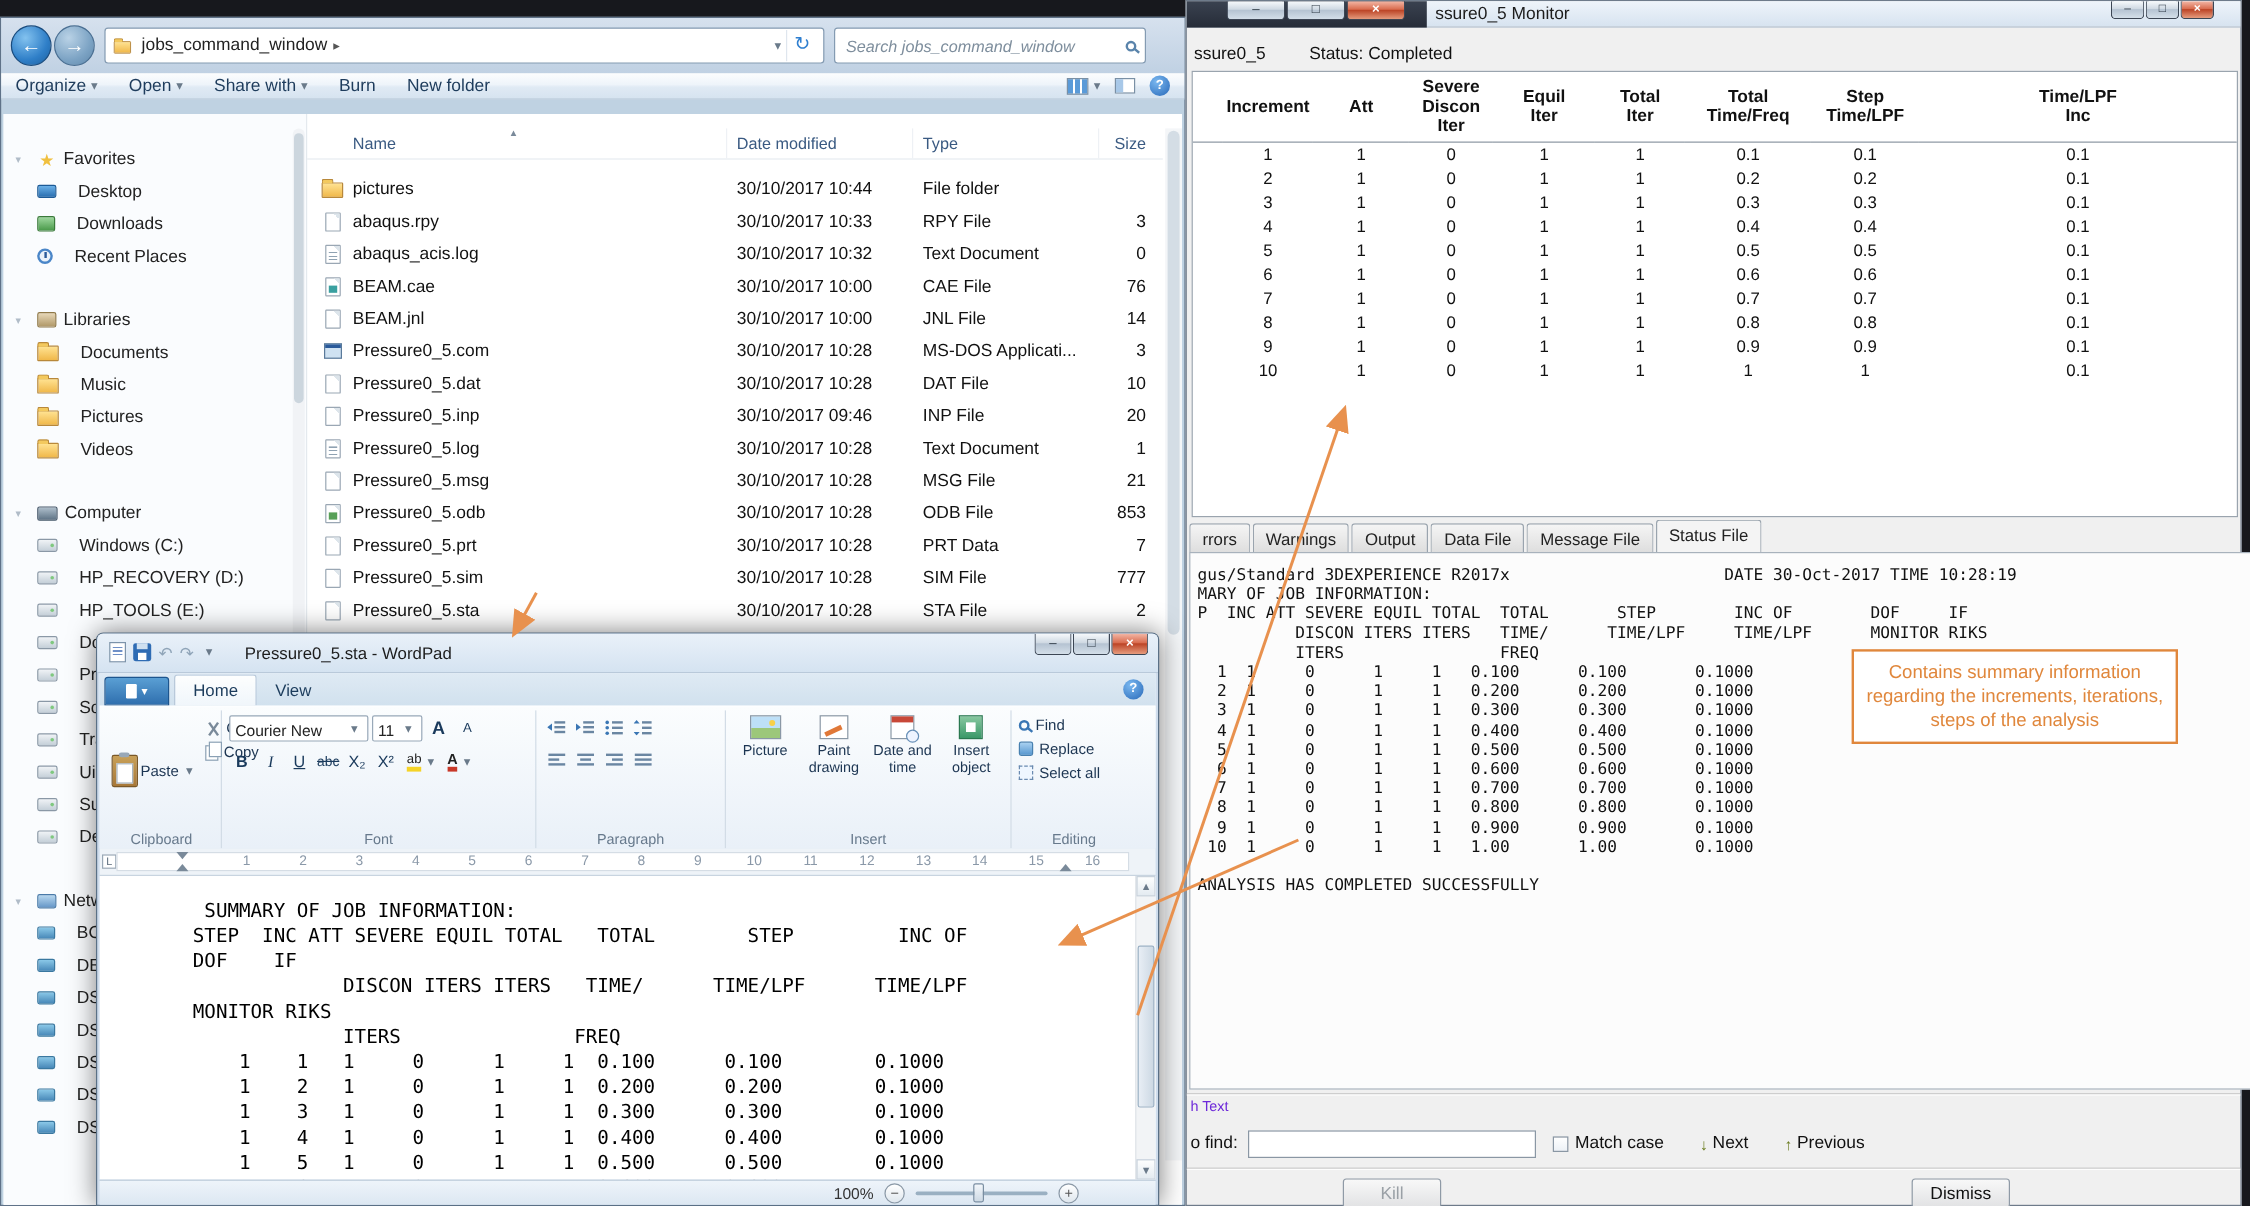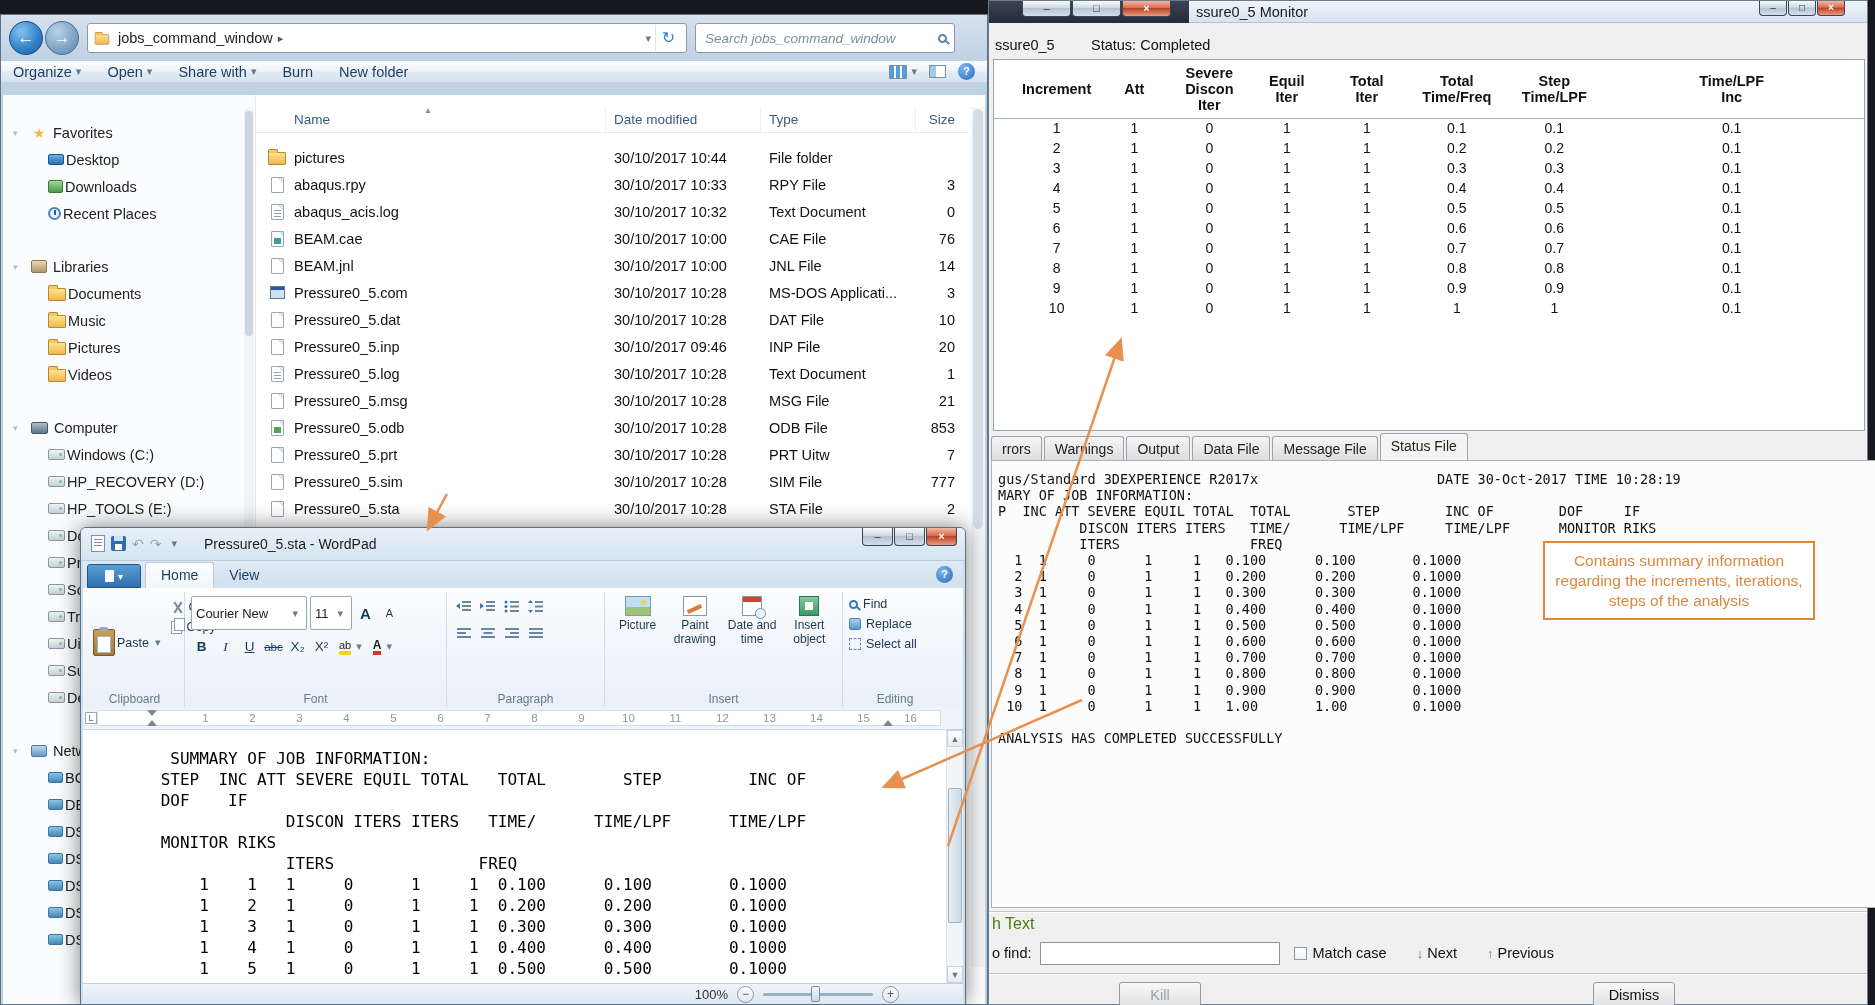--- a/index.html
+++ b/index.html
@@ -26,21 +26,21 @@
   .m-table{width:100%;border-collapse:collapse;font-size:14.5px;color:#111}
   .m-table th{font-weight:bold;white-space:pre-line;vertical-align:middle;height:58px;border-bottom:1px solid #a8b0b8;padding:2px 3px;text-align:center}
   .m-table td{text-align:center;height:20px;padding:0;font-size:14px}
   .m-tabs{position:absolute;left:2px;top:433px;height:26px;display:flex;align-items:flex-end;font-size:14px}
   .m-tab{padding:4px 10px 3px;background:linear-gradient(#f5f5f5,#dedede);border:1px solid #9aa4ae;border-bottom:0;border-radius:3px 3px 0 0;margin-right:2px;color:#222;cursor:default}
   .m-tab.active{background:#f4f4f4;padding-bottom:6px}
   .m-statuspanel{position:absolute;left:2px;top:459px;width:973px;height:448px;background:#fcfcfc;border:1px solid #a8b2bc;overflow:hidden}
   .m-statuspanel pre{margin:0;padding:10px 6px;font-family:"DejaVu Sans Mono",monospace;font-size:13.5px;line-height:16.2px;color:#111}
   .m-callout{position:absolute;left:554px;top:540px;width:272px;padding:8px 6px;background:#fff;border:2px solid #e0873c;color:#e0873c;font-size:15.5px;line-height:1.28;text-align:center}
   .m-sep{position:absolute;left:0;right:0;height:2px;border-top:1px solid #c6c6c6;border-bottom:1px solid #fdfdfd}
-  .m-findlabel{position:absolute;left:3px;top:914px;font-size:16px;color:#4d7c0f}
+  .m-findlabel{position:absolute;left:3px;top:914px;font-size:12px;color:#6d28d9}
   .m-findrow{position:absolute;left:3px;top:938px;height:28px;display:flex;align-items:center;font-size:14.5px;color:#111}
   .m-findinput{width:240px;height:23px;border:1px solid #8a97a4;background:#fff;margin-left:8px;outline:none;font:13.5px "Liberation Sans",sans-serif}
   .m-check{width:13px;height:13px;border:1px solid #8a97a4;background:linear-gradient(#fff,#ecf1f6);margin-left:14px}
   .m-mc{margin-left:6px}
   .m-nav{margin-left:30px;display:flex;align-items:center;gap:4px;cursor:default}
   .m-nav .arr{color:#6b7c20;font-size:13px}
   .btn{background:linear-gradient(#f8f8f8,#dfe0e2);border:1px solid #8f9aa6;border-radius:3px;font-size:14.5px;text-align:center;color:#111;cursor:default}
   .m-kill{position:absolute;left:130px;top:981px;width:82px;height:27px;line-height:25px;color:#9aa0a6}
   .m-dismiss{position:absolute;left:604px;top:981px;width:82px;height:27px;line-height:25px}
 
@@ -66,21 +66,21 @@
   .e-tb-right{margin-left:auto;display:flex;align-items:center;gap:12px}
   .ic-views{width:18px;height:14px;background:repeating-linear-gradient(90deg,#5a9ad8 0 4px,#fff 4px 6px);border:1px solid #7a90a5}
   .ic-pane{width:17px;height:13px;background:#fff;border:1px solid #7a90a5}
   .ic-pane::before{content:"";position:absolute;left:0;top:0;bottom:0;width:6px;background:#a8c8e8}
   .ic-help{width:17px;height:17px;border-radius:50%;background:radial-gradient(circle at 35% 30%,#7ab8f0,#2868b8);color:#fff;font-size:11px;font-weight:bold;text-align:center;line-height:17px}
   .e-main{position:absolute;left:2px;top:80px;right:2px;bottom:0;background:#fff;display:flex}
   .e-sidebar{width:253px;position:relative;background:#fafcfe;border-right:1px solid #e4e9ee;font-size:14.5px;color:#222;padding-top:24px}
   .sb-group{margin-bottom:26px}
   .sb-head,.sb-item{height:27px;display:flex;align-items:center;white-space:nowrap;cursor:default}
   .sb-head{padding-left:10px;gap:6px}
-  .sb-item{padding-left:45px;gap:2px}
+  .sb-item{padding-left:28px;gap:18px}
   .sb-exp{color:#b0bcc8;font-size:9px;width:12px}
   .ic-star{color:#f0c040;font-size:14px;line-height:14px;width:16px;text-align:center}
   .ic-lib{width:16px;height:13px;background:linear-gradient(#e8d8b8,#b09868);border:1px solid #8f7848;border-radius:2px}
   .ic-computer{width:17px;height:12px;background:linear-gradient(#aebecb,#5f7486);border:1px solid #46586a;border-radius:2px}
   .ic-network{width:16px;height:12px;background:linear-gradient(#b8d8f0,#6898c8);border:1px solid #4a7aa8;border-radius:2px}
   .ic-desktop{width:16px;height:11px;background:linear-gradient(#6ab0e8,#2a6fb0);border:1px solid #1c5a96;border-radius:2px}
   .ic-downloads{width:15px;height:13px;background:linear-gradient(#9fd89f,#4a9a4a);border:1px solid #3a7a3a;border-radius:2px}
   .ic-recent{width:13px;height:13px;border:2px solid #4a86c8;border-radius:50%;background:#eaf2fa}
   .ic-recent::after{content:"";position:absolute;left:4px;top:1px;width:2px;height:5px;background:#2a5a9a}
   .ic-folder{width:18px;height:13px;background:linear-gradient(#ffe291,#f0b84a);border:1px solid #b8883a;border-radius:1px;margin-top:2px}
@@ -145,21 +145,21 @@
   .ic-paste::after{content:"";position:absolute;top:-3px;left:5px;width:9px;height:4px;background:#98a8b8;border-radius:2px}
   .cutcopy{display:flex;flex-direction:column;gap:6px;padding-top:6px;font-size:12.5px;color:#1c3552}
   .cc-row{display:flex;align-items:center;gap:5px}
   .ic-cut{width:13px;height:13px}
   .ic-cut::before,.ic-cut::after{content:"";position:absolute;left:6px;top:0;width:2px;height:13px;background:#7a8a9a}
   .ic-cut::before{transform:rotate(35deg)}.ic-cut::after{transform:rotate(-35deg)}
   .ic-copy{width:11px;height:13px;background:#fff;border:1px solid #8aa0b4}
   .ic-copy::before{content:"";position:absolute;left:2px;top:-4px;width:9px;height:11px;background:#fff;border:1px solid #8aa0b4}
   .g-font{width:262px}
   .fontrow{display:flex;align-items:center;gap:3px;margin-top:2px}
-  .combo{height:22px;background:#fff;border:1px solid #98a8b8;border-radius:2px;display:flex;align-items:center;padding:16px 4px;font-size:13px;color:#222}
+  .combo{height:22px;background:#fff;border:1px solid #98a8b8;border-radius:2px;display:flex;padding:4px 4px;font-size:13px;color:#222}
   .combo .mini{margin-left:auto}
   .c-family{width:116px}.c-size{width:42px}
   .fbtn{width:21px;height:21px;display:flex;align-items:center;justify-content:center;font-size:13.5px;color:#1a3a5c;border:1px solid transparent;border-radius:2px}
   .fbtn.bold{font-weight:bold}
   .fbtn.italic{font-style:italic;font-family:"Liberation Serif",serif}
   .fbtn.under{text-decoration:underline}
   .fbtn.strike{text-decoration:line-through;font-size:11.5px}
   .colorbtn{display:flex;align-items:center;gap:1px;margin-left:4px}
   .hl{font-size:11px;color:#222;border-bottom:4px solid #f5d327;line-height:12px}
   .fcol{font-size:12px;font-weight:bold;color:#222;border-bottom:4px solid #c83828;line-height:12px}
@@ -721,21 +721,21 @@
               <span class="fc fdate">30/10/2017 10:28</span>
               <span class="fc ftype">ODB File</span>
               <span class="fc fsize">853</span>
             </div>
             <div class="frow">
               <span class="fic">
                 <span class="ic ic-page"></span>
               </span>
               <span class="fc fname">Pressure0_5.prt</span>
               <span class="fc fdate">30/10/2017 10:28</span>
-              <span class="fc ftype">PRT Uitw</span>
+              <span class="fc ftype">PRT Data</span>
               <span class="fc fsize">7</span>
             </div>
             <div class="frow">
               <span class="fic">
                 <span class="ic ic-page"></span>
               </span>
               <span class="fc fname">Pressure0_5.sim</span>
               <span class="fc fdate">30/10/2017 10:28</span>
               <span class="fc ftype">SIM File</span>
               <span class="fc fsize">777</span>

